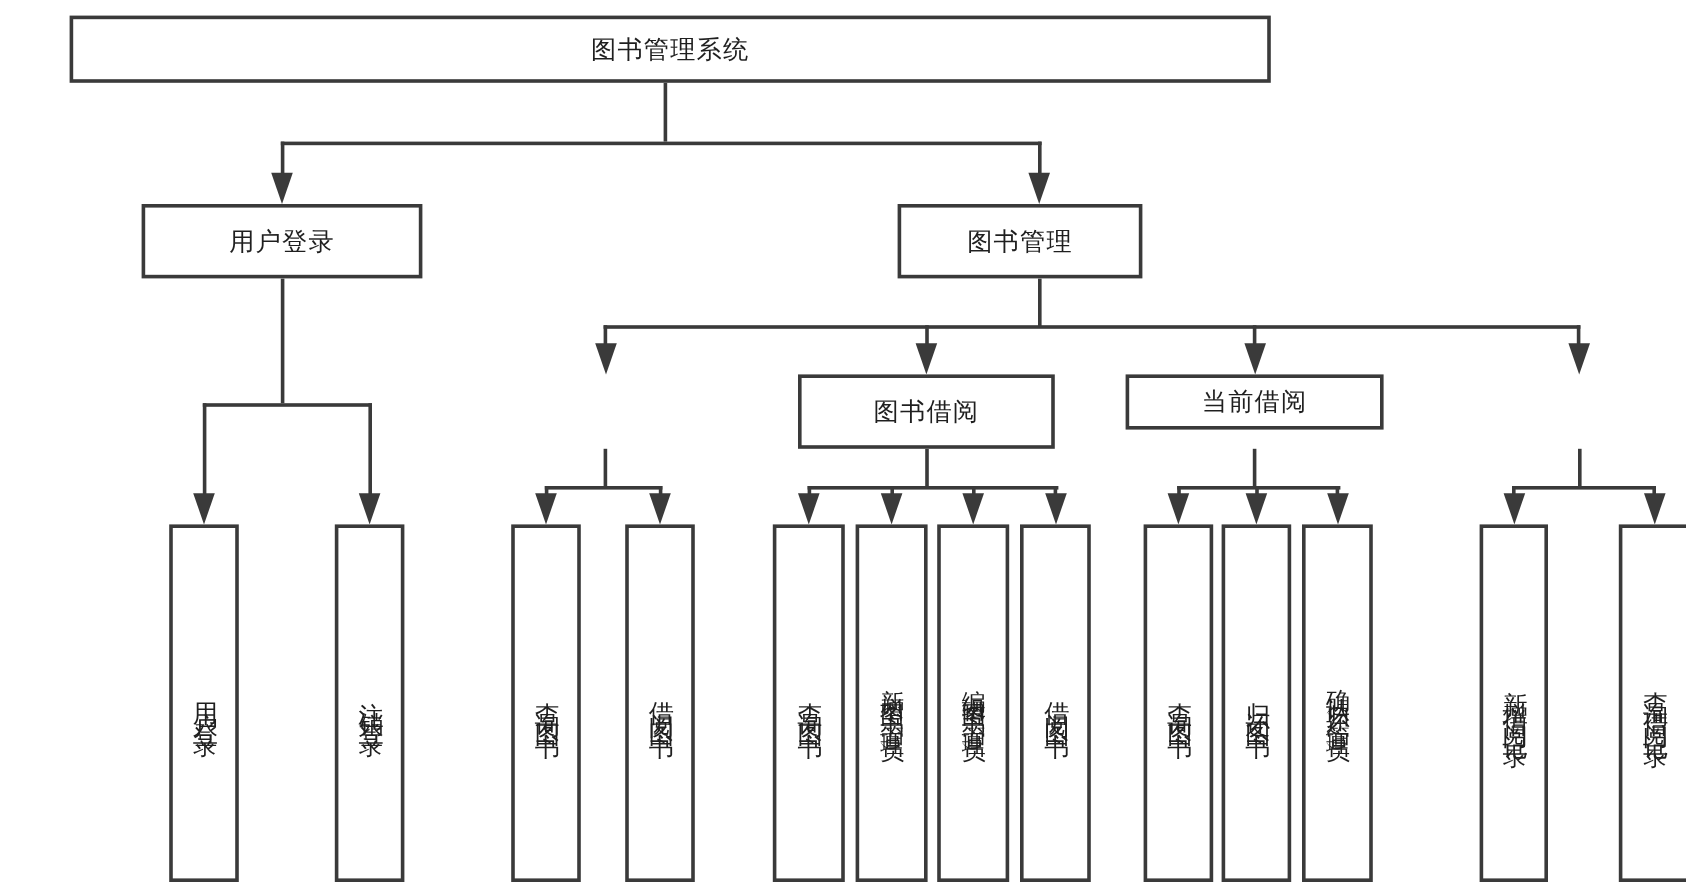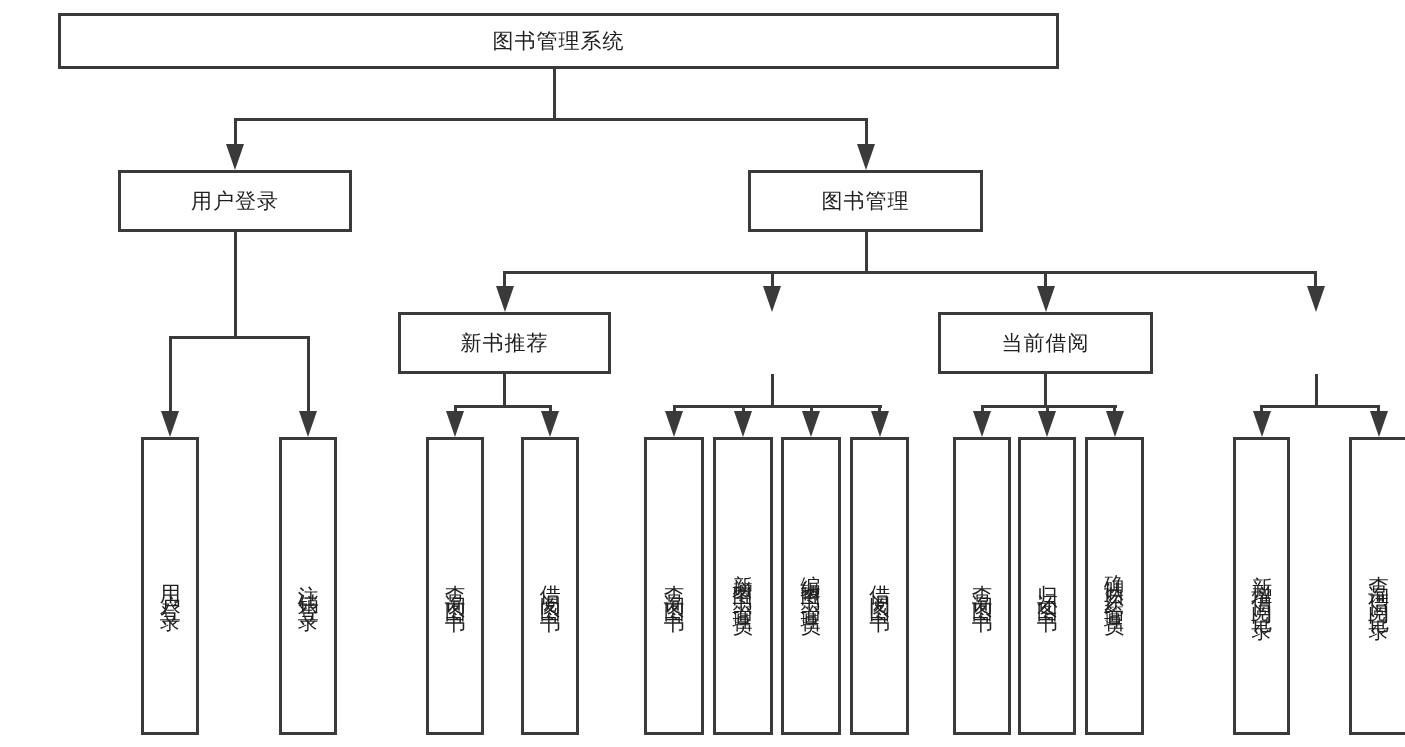--- a/index.html
+++ b/index.html
@@ -97,24 +97,24 @@
   <div class="vl" style="left:1278.5px;top:374px;height:33px"></div>
   <div class="hl" style="left:1224px;top:405px;width:120px"></div>
   <div class="vl" style="left:1224px;top:405px;height:10px"></div>
   <div class="arrow" style="left:1216.5px;top:411px"></div>
   <div class="vl" style="left:1341px;top:405px;height:10px"></div>
   <div class="arrow" style="left:1333.5px;top:411px"></div>
 
   <div class="box" style="left:22px;top:13px;width:1001px;height:56px">图书管理系统</div>
 
   <div class="box" style="left:82px;top:170px;width:234px;height:62px">用户登录</div>
-  <div class="box" style="left:712px;top:170px;width:235px;height:62px">图书管理</div>
+  <div class="box" style="left:712px;top:170px;width:204px;height:62px">图书管理</div>
 
-  <div class="box" style="left:362px;top:312px;width:213px;height:62px">新书推荐</div>
-  <div class="box" style="left:902px;top:312px;width:215px;height:62px">当前借阅</div>
+  <div class="box" style="left:629px;top:312px;width:214px;height:62px">图书借阅</div>
+  <div class="box" style="left:902px;top:312px;width:215px;height:46px">当前借阅</div>
 
   <div class="box vbox" style="left:105px;top:437px;width:58px;height:298px">用户登录</div>
   <div class="box vbox" style="left:243px;top:437px;width:58px;height:298px">注销登录</div>
 
   <div class="box vbox" style="left:390px;top:437px;width:58px;height:298px">查询图书</div>
   <div class="box vbox" style="left:485px;top:437px;width:58px;height:298px">借阅图书</div>
 
   <div class="box vbox" style="left:608px;top:437px;width:60px;height:298px">查询图书</div>
   <div class="box vbox long" style="left:677px;top:437px;width:60px;height:298px">新增图书（管理员）</div>
   <div class="box vbox long" style="left:745px;top:437px;width:60px;height:298px">编辑图书（管理员）</div>

